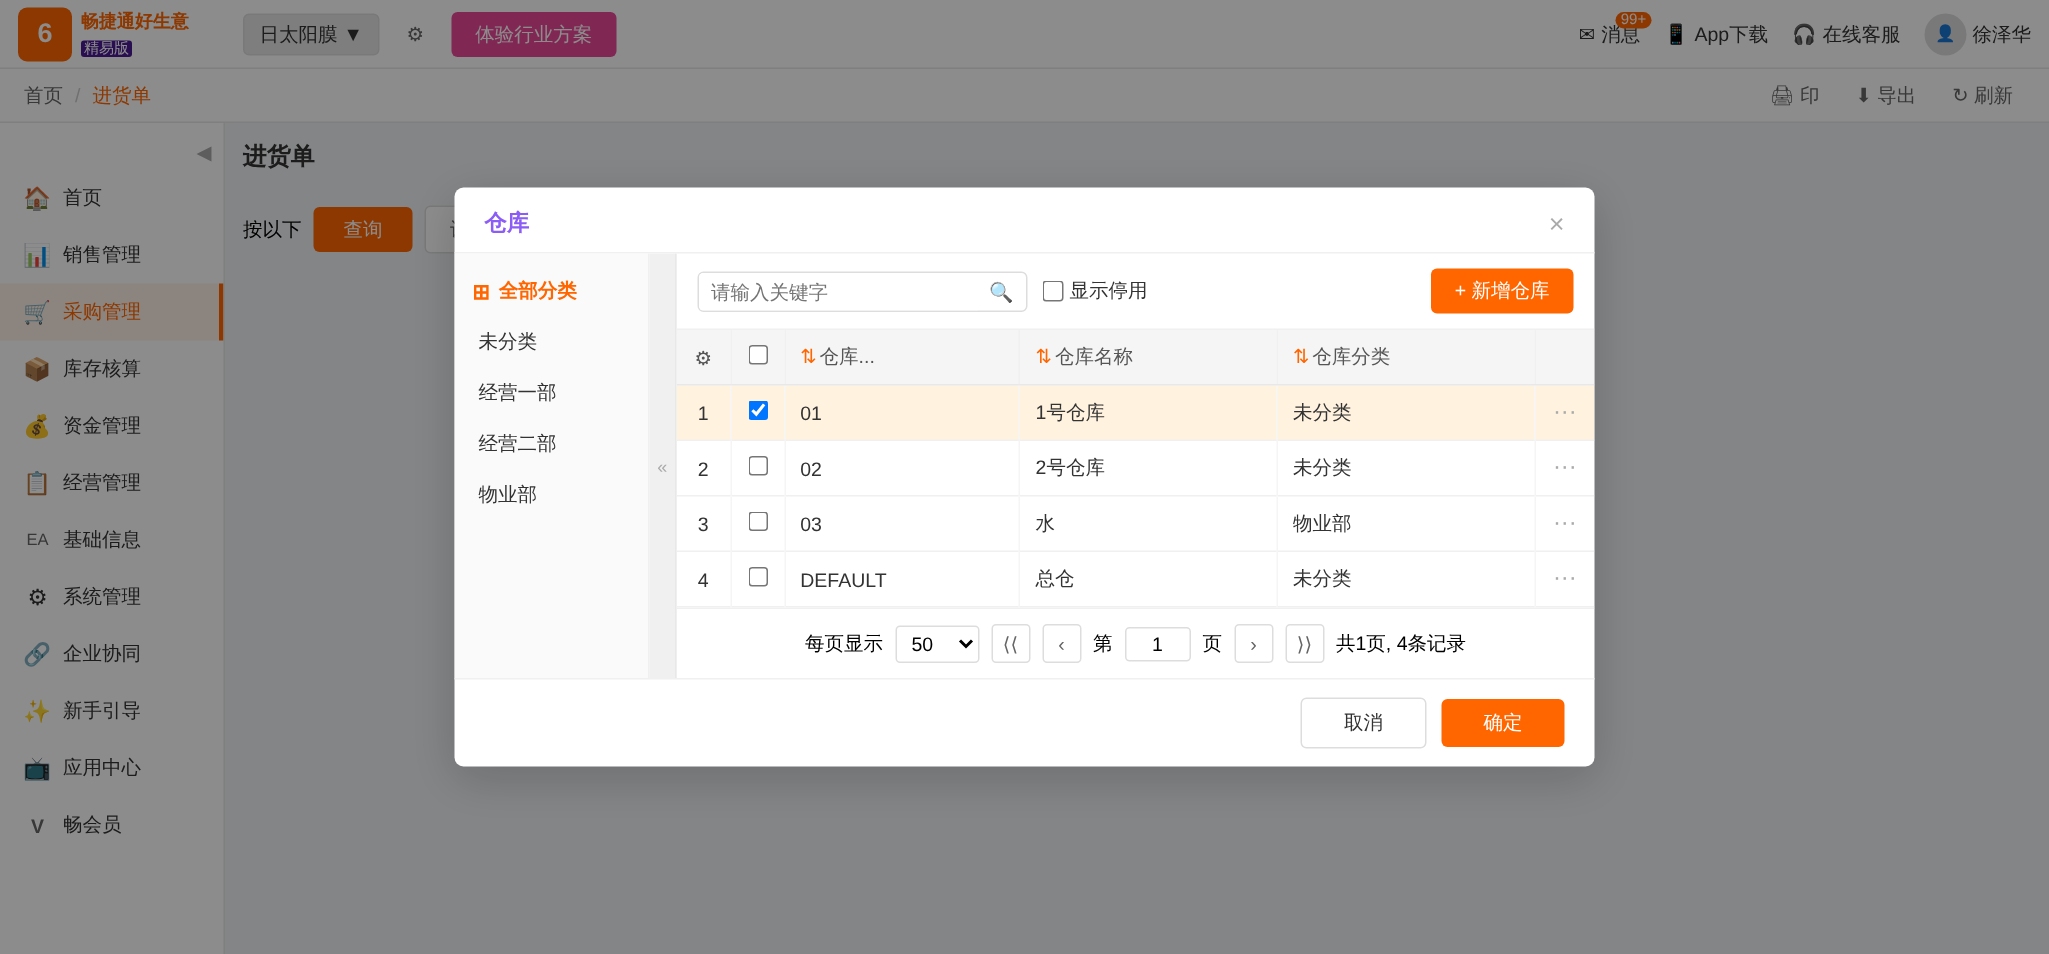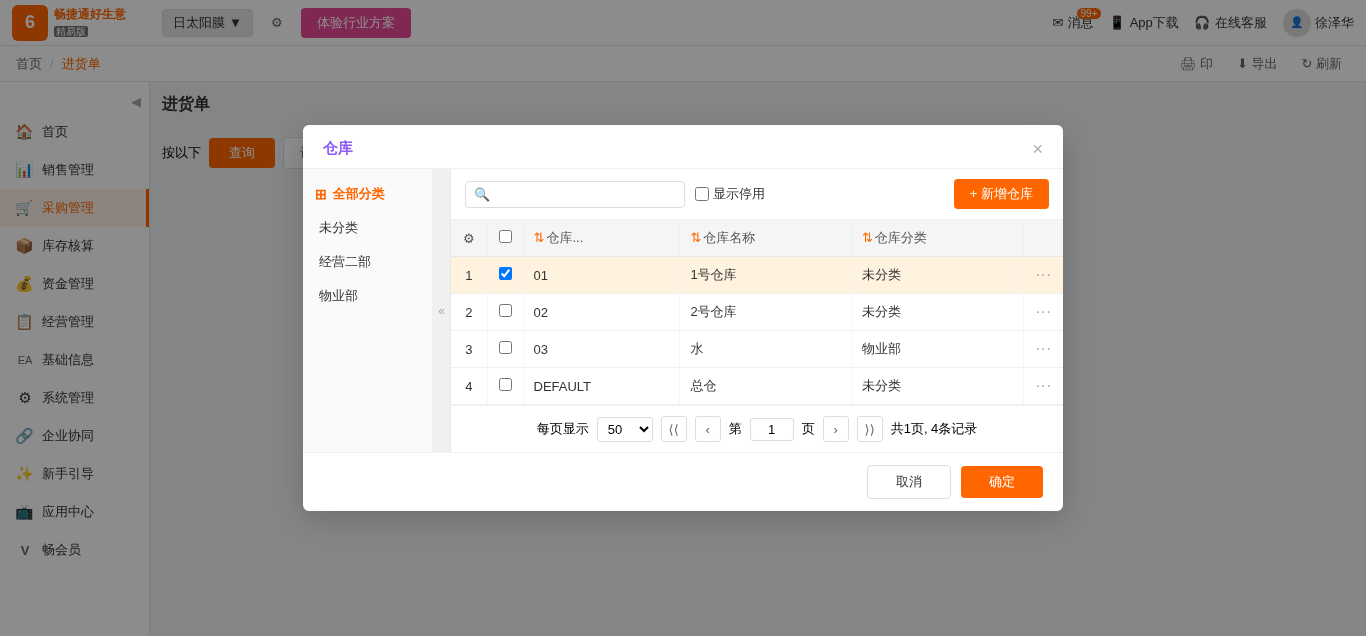--- a/index.html
+++ b/index.html
@@ -2,21 +2,21 @@
 <html><head>
   <meta charset="utf-8">
   <style>
     * { box-sizing: border-box; margin: 0; padding: 0; }
     body { font-family: 'Microsoft YaHei', Arial, sans-serif; font-size: 13px; background: #f0f2f5; overflow: hidden; width: 1366px; height: 636px; }
 
     
     .header { display: flex; align-items: center; background: #fff; height: 46px; padding: 0 12px; border-bottom: 1px solid #e8e8e8; position: relative; z-index: 10; }
     .header-logo { display: flex; align-items: center; width: 150px; }
     .logo-icon { width: 36px; height: 36px; background: #f60; border-radius: 6px; display: flex; align-items: center; justify-content: center; color: #fff; font-size: 18px; font-weight: bold; margin-right: 6px; }
-    .logo-tag { font-size: 10px; background: #737373; color: #fff; border-radius: 2px; padding: 0 2px; }
+    .logo-tag { font-size: 10px; background: #4c1d95; color: #fff; border-radius: 2px; padding: 0 2px; }
     .header-mid { flex: 1; display: flex; align-items: center; gap: 8px; }
     .store-select { display: flex; align-items: center; gap: 4px; background: #e5e5e5; border: 1px solid #ddd; border-radius: 4px; padding: 4px 10px; cursor: pointer; font-size: 13px; color: #333; }
     .gear-btn { width: 32px; height: 32px; display: flex; align-items: center; justify-content: center; cursor: pointer; color: #666; }
     .trial-btn { background: #ec4899; color: #fff; border: none; border-radius: 4px; padding: 6px 16px; cursor: pointer; font-size: 13px; }
     .header-right { display: flex; align-items: center; gap: 16px; }
     .header-right-item { display: flex; align-items: center; gap: 4px; color: #333; font-size: 13px; cursor: pointer; position: relative; }
     .badge { background: #f60; color: #fff; border-radius: 10px; font-size: 10px; padding: 0 4px; position: absolute; top: -6px; right: -8px; }
     .avatar { width: 28px; height: 28px; background: #ddd; border-radius: 50%; display: flex; align-items: center; justify-content: center; font-size: 11px; color: #666; }
 
     
@@ -209,32 +209,34 @@
     </div>
 
     <div class="modal-body">
 
       <div class="modal-sidebar">
         <div class="modal-sidebar-header">
           <span style="font-size:14px;">⊞</span>
           <span>全部分类</span>
         </div>
         <div class="modal-sidebar-item">未分类</div>
+        <div class="modal-sidebar-item">经营一部</div>
         <div class="modal-sidebar-item">经营二部</div>
         <div class="modal-sidebar-item">物业部</div>
       </div>
 
       <div class="modal-sidebar-collapse">
         <span>«</span>
       </div>
 
       <div class="modal-content">
 
         <div class="modal-toolbar">
           <div class="modal-search">
+            <input type="text" placeholder="请输入关键字" style="">
             <span class="modal-search-icon">🔍</span>
           </div>
           <label class="modal-show-disabled">
             <input type="checkbox" style="">
             <span>显示停用</span>
           </label>
           <button class="btn-add-warehouse">+ 新增仓库</button>
         </div>
 
         <div class="modal-table">

